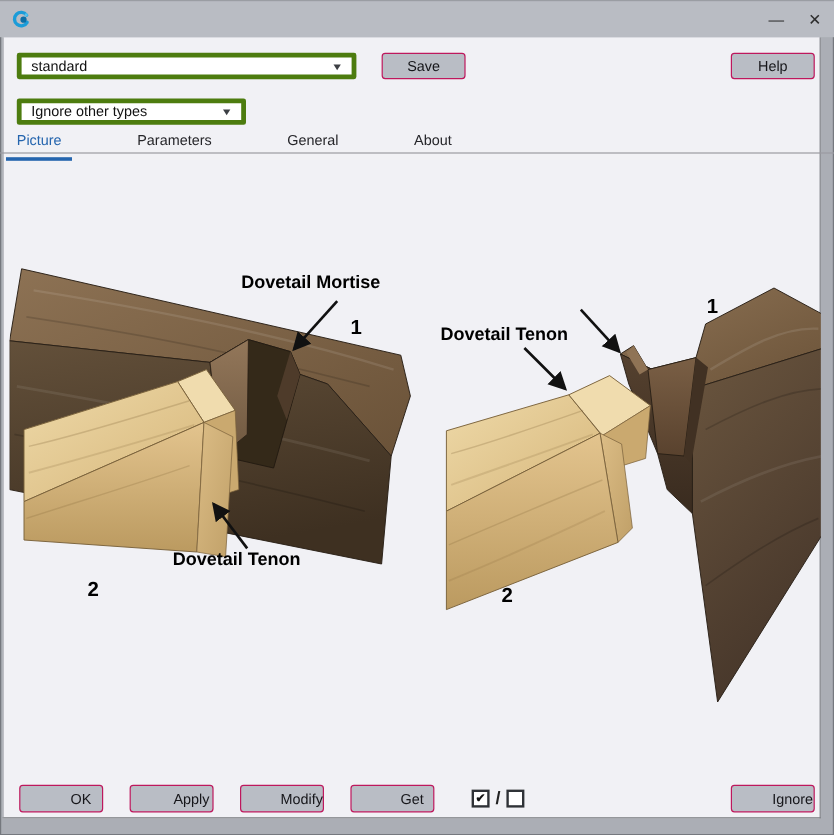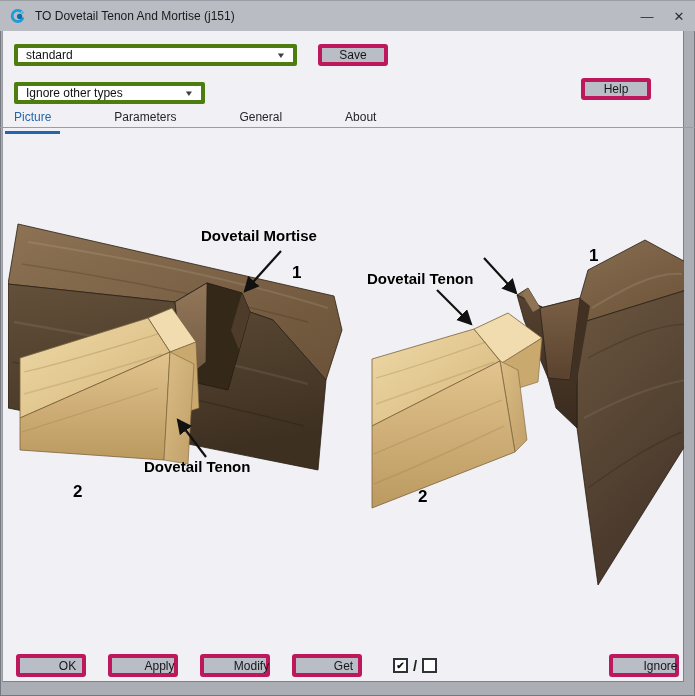--- a/index.html
+++ b/index.html
@@ -14,21 +14,21 @@
   .win-controls{margin-left:auto;display:flex;height:31px;}
   .win-btn{width:32px;height:31px;display:flex;align-items:center;justify-content:center;
            font-size:13px;color:#2e2e2e;cursor:default;}
   
   .content-bg{position:absolute;left:2px;top:31px;width:682px;height:651px;background:#f1f1f5;
               border-right:1px solid #7e8186;border-bottom:1px solid #7e8186;border-left:1px solid #9a9da3;}
   
   .combo{position:absolute;height:22px;background:#ffffff;border:4px solid #4d7c0f;border-radius:2px;
          display:flex;align-items:center;font-size:12px;color:#111;padding:0 8px;}
   .combo .caret{margin-left:auto;font-size:8px;color:#3c3f44;transform:scaleX(1.3);}
-  .btn{position:absolute;height:22px;width:70px;background:#b9bdc5;border:4px solid #be185d;border-radius:3px;
+  .btn{position:absolute;height:22px;width:70px;background:#b9bdc5;border:1px solid #be185d;border-radius:3px;
        display:flex;align-items:center;justify-content:center;font-size:12px;color:#16161a;cursor:default;}
   .btn-bottom{top:654px;height:23px;padding-left:33px;}
   
   .tabs{position:absolute;left:0;top:110px;width:695px;height:18px;display:flex;padding-left:14px;gap:43px;}
   .tab{position:relative;font-size:12px;color:#26262a;margin-right:20px;white-space:nowrap;cursor:default;}
   .tab.active{color:#2565ae;}
   .tab.active::after{content:"";position:absolute;left:-9px;right:-9px;bottom:-6px;height:3px;background:#2565ae;}
   .tab-sep{position:absolute;left:0;top:127px;width:695px;height:1px;background:#9b9ba1;}
   
   .pic-label{position:absolute;font-size:15px;font-weight:600;color:#000;white-space:nowrap;z-index:6;}
@@ -47,39 +47,38 @@
 <div class="window">
 
   <div class="content-bg"></div>
 
   <div class="titlebar">
     <svg class="app-icon" viewBox="0 0 16 16">
       <path d="M13.2 4.6 A5.6 5.6 0 1 0 13.6 10.6" stroke="#1b9cd8" stroke-width="2.8" fill="none" stroke-linecap="round"></path>
       <circle cx="10.6" cy="8.4" r="2.6" fill="#0d6fa6"></circle>
       <circle cx="12.8" cy="4.4" r="1.4" fill="#55c2ee"></circle>
     </svg>
-    <span class="win-title">TO Dovetail Tenon And Mortise (j151)</span>
     <div class="win-controls">
       <div class="win-btn">
           <span>—</span>
         </div>
       <div class="win-btn">
           <span>✕</span>
         </div>
     </div>
   </div>
 
   <div class="combo" style="left:14px;top:44px;width:283px;">
     <span>standard</span>
     <span class="caret">▼</span>
   </div>
   <div class="btn" style="left:318px;top:44px;">
     <span>Save</span>
   </div>
-  <div class="btn" style="left:581px;top:44px;margin-top:34px;">
+  <div class="btn" style="left:609px;top:44px;">
     <span>Help</span>
   </div>
 
   <div class="combo" style="left:14px;top:82px;width:191px;">
     <span>Ignore other types</span>
     <span class="caret">▼</span>
   </div>
 
   <div class="tabs">
     <div class="tab active">Picture</div>

